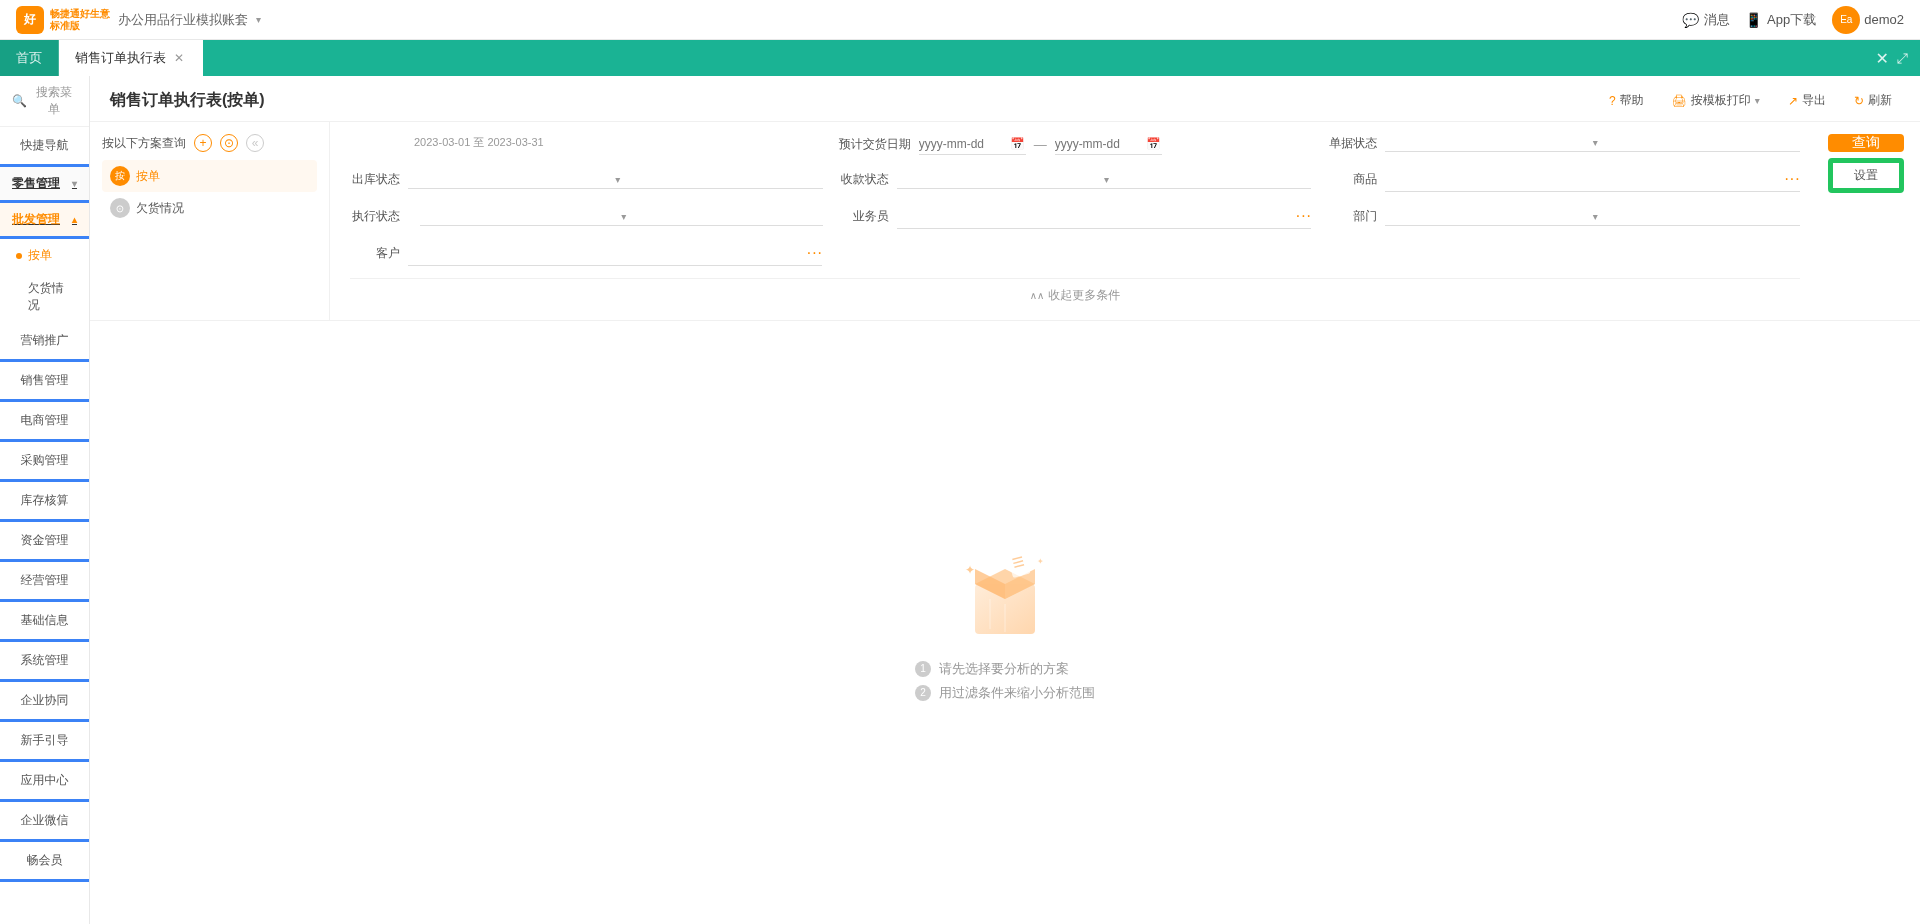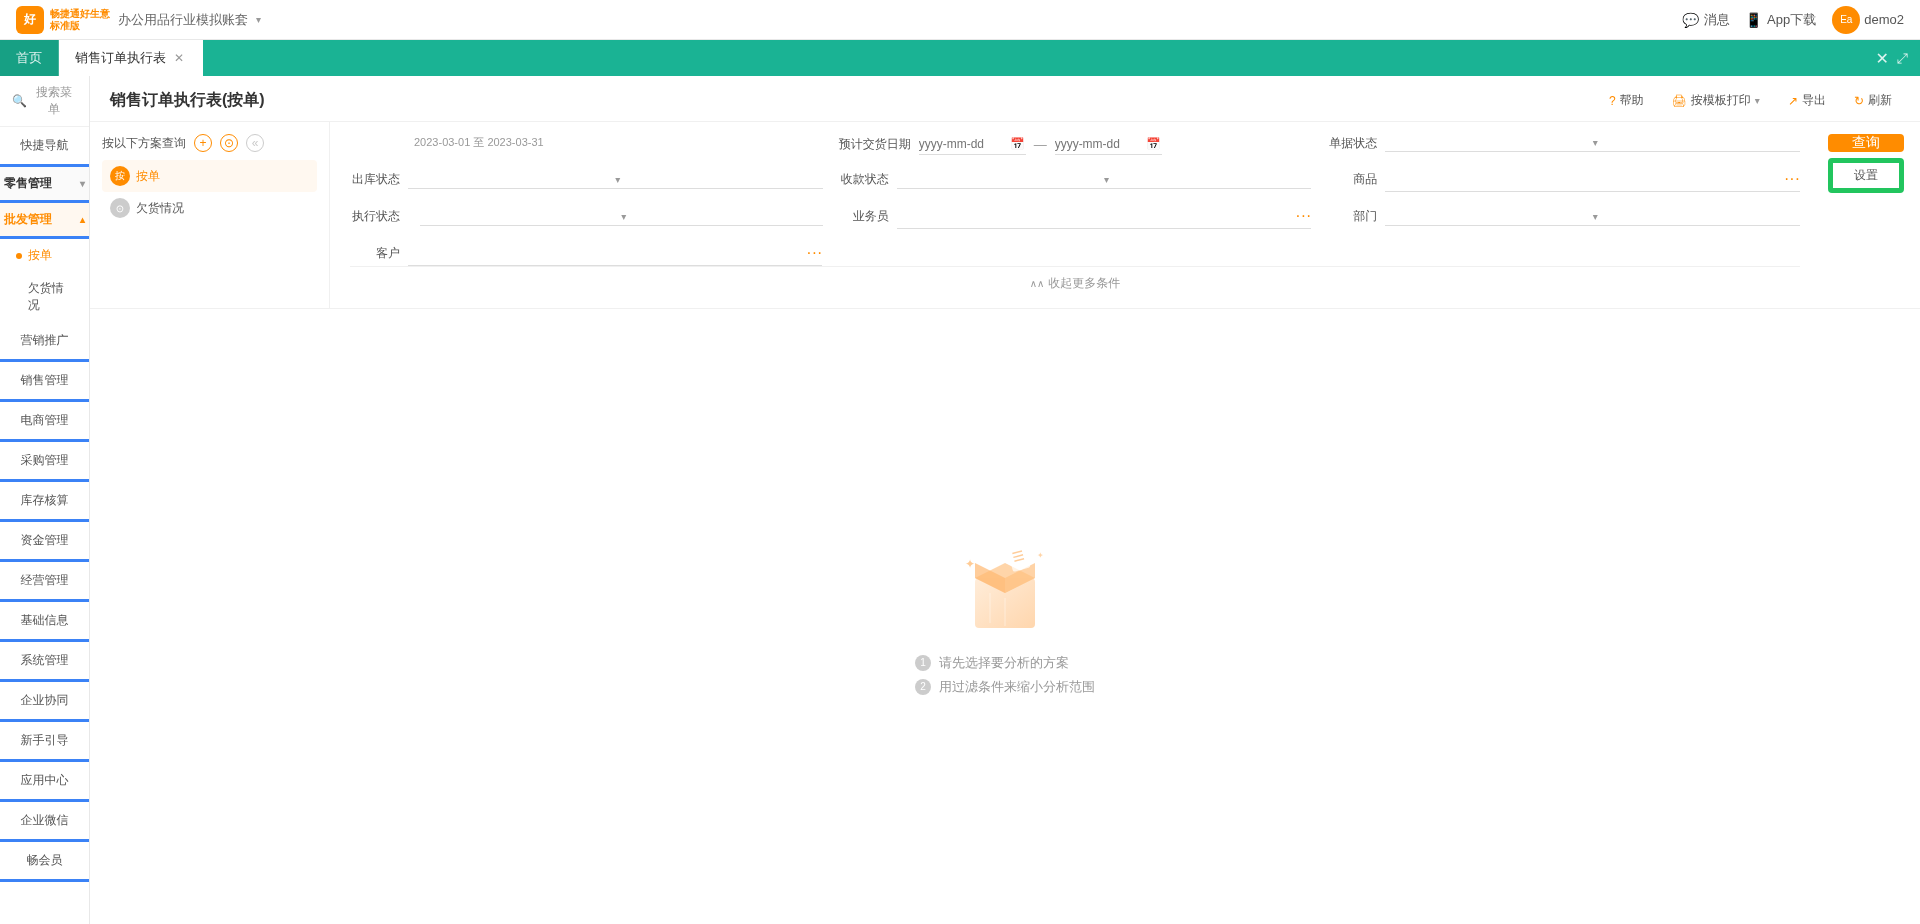--- a/index.html
+++ b/index.html
@@ -135,22 +135,23 @@
       border-bottom: 3px solid #3b82f6;
       display: flex; flex-direction: column; align-items: center; gap: 2px;
     }
     .sidebar-item.section-header {
       color: #333;
       font-weight: bold;
       display: flex;
       flex-direction: row;
       justify-content: space-between;
       align-items: center;
-      padding: 8px 4px;
+      padding: 8px 12px;
       background: #fafafa;
+      text-decoration: underline;
     }
     .sidebar-sub-item {
       padding: 8px 16px;
       font-size: 12px;
       color: #555;
       cursor: pointer;
       text-align: left;
       display: flex; align-items: center; gap: 6px;
     }
     .sidebar-sub-item.active { color: #ff8c00; }
@@ -504,21 +505,21 @@
           </div>
           <div style="flex:1;display:flex;align-items:center;gap:8px;">
             <span style="font-size:12px;color:#555;white-space:nowrap;min-width:50px;text-align:right;">部门</span>
             <div class="dropdown-select" style="flex:1;">
               <span></span>
               <span class="arrow">▾</span>
             </div>
           </div>
         </div>
 
-        <div style="display:flex;align-items:center;gap:16px;">
+        <div style="display:flex;align-items:center;gap:16px;margin-bottom:12px;">
           <div style="flex:0 0 calc(33.33% - 11px);display:flex;align-items:center;gap:8px;">
             <span style="font-size:12px;color:#555;white-space:nowrap;min-width:50px;text-align:right;">客户</span>
             <div style="flex:1;border-bottom:1px solid #ddd;padding:3px 0;display:flex;align-items:center;justify-content:flex-end;">
               <span style="color:#ff8c00;font-size:16px;cursor:pointer;">···</span>
             </div>
           </div>
         </div>
 
         <div style="text-align:center;border-top:1px solid #f0f0f0;padding:8px;cursor:pointer;font-size:12px;color:#999;display:flex;align-items:center;justify-content:center;gap:4px;">
           <span style="font-size:10px;">∧∧</span>

